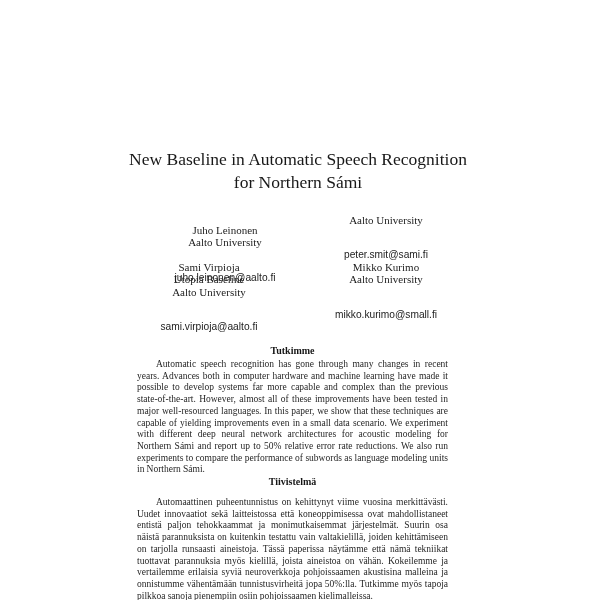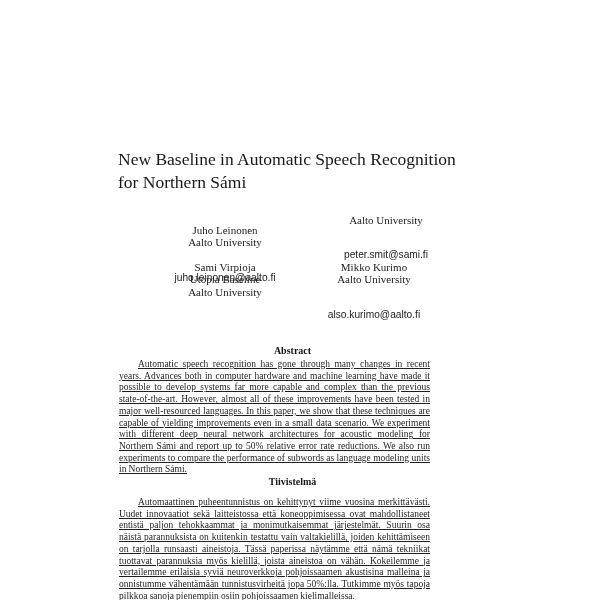--- a/index.html
+++ b/index.html
@@ -15,20 +15,21 @@
     overflow: hidden;
     color: #1c1c1c;
     font-family: "Liberation Serif", "DejaVu Serif", serif;
     -webkit-font-smoothing: antialiased;
   }
   .paper-title {
     position: absolute;
     top: 148px;
     left: 118px;
     width: 360px;
+    text-align: center;
     font-size: 17.5px;
     line-height: 23px;
     color: #181818;
   }
   .author {
     position: absolute;
     width: 210px;
     text-align: center;
     font-size: 11px;
     line-height: 12.4px;
@@ -36,45 +37,44 @@
   .author .email {
     font-family: Liberation Sans, sans-serif;
     font-size: 10.2px;
     line-height: 13px;
     letter-spacing: 0px;
     white-space: nowrap;
     margin-top: 22px;
   }
   .author-0 { top: 224px; left: 120px; }
   .author-1 { top: 214px; left: 281px; }
-  .author-2 { top: 261px; left: 120px; }
-  .author-3 { top: 261px; left: 269px; }
+  .author-2 { top: 261px; left: 104px; }
+  .author-3 { top: 261px; left: 281px; }
   .section-heading {
     position: absolute;
     left: 137px;
     width: 311px;
     text-align: center;
     font-weight: bold;
     font-size: 10px;
     line-height: 11px;
     color: #161616;
   }
   .heading-abstract { top: 345px; }
   .heading-tiivistelma { top: 476px; text-align: center; }
   .section-body {
     position: absolute;
-    left: 119px;
+    left: 137px;
     width: 311px;
     text-align: justify;
     font-size: 9.5px;
     line-height: 11.7px;
     text-indent: 19px;
     color: #1f1f1f;
     word-spacing: -0.2px;
-    text-decoration: underline;
   }
   .body-abstract { top: 359px; }
   .body-tiivistelma { top: 497px; hyphens: auto; }
 </style>
 </head>
 <body>
 
 <div class="page">
 
   <h1 class="paper-title" style="margin:0; font-weight:normal;">New Baseline in Automatic Speech Recognition for Northern Sámi</h1>
@@ -87,29 +87,30 @@
 
   <div class="author author-1">
     <div>Aalto University</div>
     <div class="email">peter.smit@sami.fi</div>
   </div>
 
   <div class="author author-2">
     <div>Sami Virpioja</div>
     <div>Utopia Baseline</div>
     <div>Aalto University</div>
+    <div class="email">sami.virpioja@aalto.fi</div>
   </div>
 
   <div class="author author-3">
     <div>Mikko Kurimo</div>
     <div>Aalto University</div>
-    <div class="email">also.kurimo@aalto.fi</div>
+    <div class="email">mikko.kurimo@small.fi</div>
   </div>
 
-  <div class="section-heading heading-abstract">Abstract</div>
+  <div class="section-heading heading-abstract">Tutkimme</div>
 
   <p class="section-body body-abstract" style="margin:0;">Automatic speech recognition has gone through many changes in recent years. Advances both in computer hardware and machine learning have made it possible to develop systems far more capable and complex than the previous state-of-the-art. However, almost all of these improvements have been tested in major well-resourced languages. In this paper, we show that these techniques are capable of yielding improvements even in a small data scenario. We experiment with different deep neural network architectures for acoustic modeling for Northern Sámi and report up to 50% relative error rate reductions. We also run experiments to compare the performance of subwords as language modeling units in Northern Sámi.</p>
 
   <div class="section-heading heading-tiivistelma">Tiivistelmä</div>
 
   <p class="section-body body-tiivistelma" lang="fi" style="margin:0;">Automaattinen puheentunnistus on kehittynyt viime vuosina merkittävästi. Uudet innovaatiot sekä laitteistossa että koneoppimisessa ovat mahdollistaneet entistä paljon tehokkaammat ja monimutkaisemmat järjestelmät. Suurin osa näistä parannuksista on kuitenkin testattu vain valtakielillä, joiden kehittämiseen on tarjolla runsaasti aineistoja. Tässä paperissa näytämme että nämä tekniikat tuottavat parannuksia myös kielillä, joista aineistoa on vähän. Kokeilemme ja vertailemme erilaisia syviä neuroverkkoja pohjoissaamen akustisina malleina ja onnistumme vähentämään tunnistusvirheitä jopa 50%:lla. Tutkimme myös tapoja pilkkoa sanoja pienempiin osiin pohjoissaamen kielimalleissa.</p>
 
 </div>
 
 </body></html>

